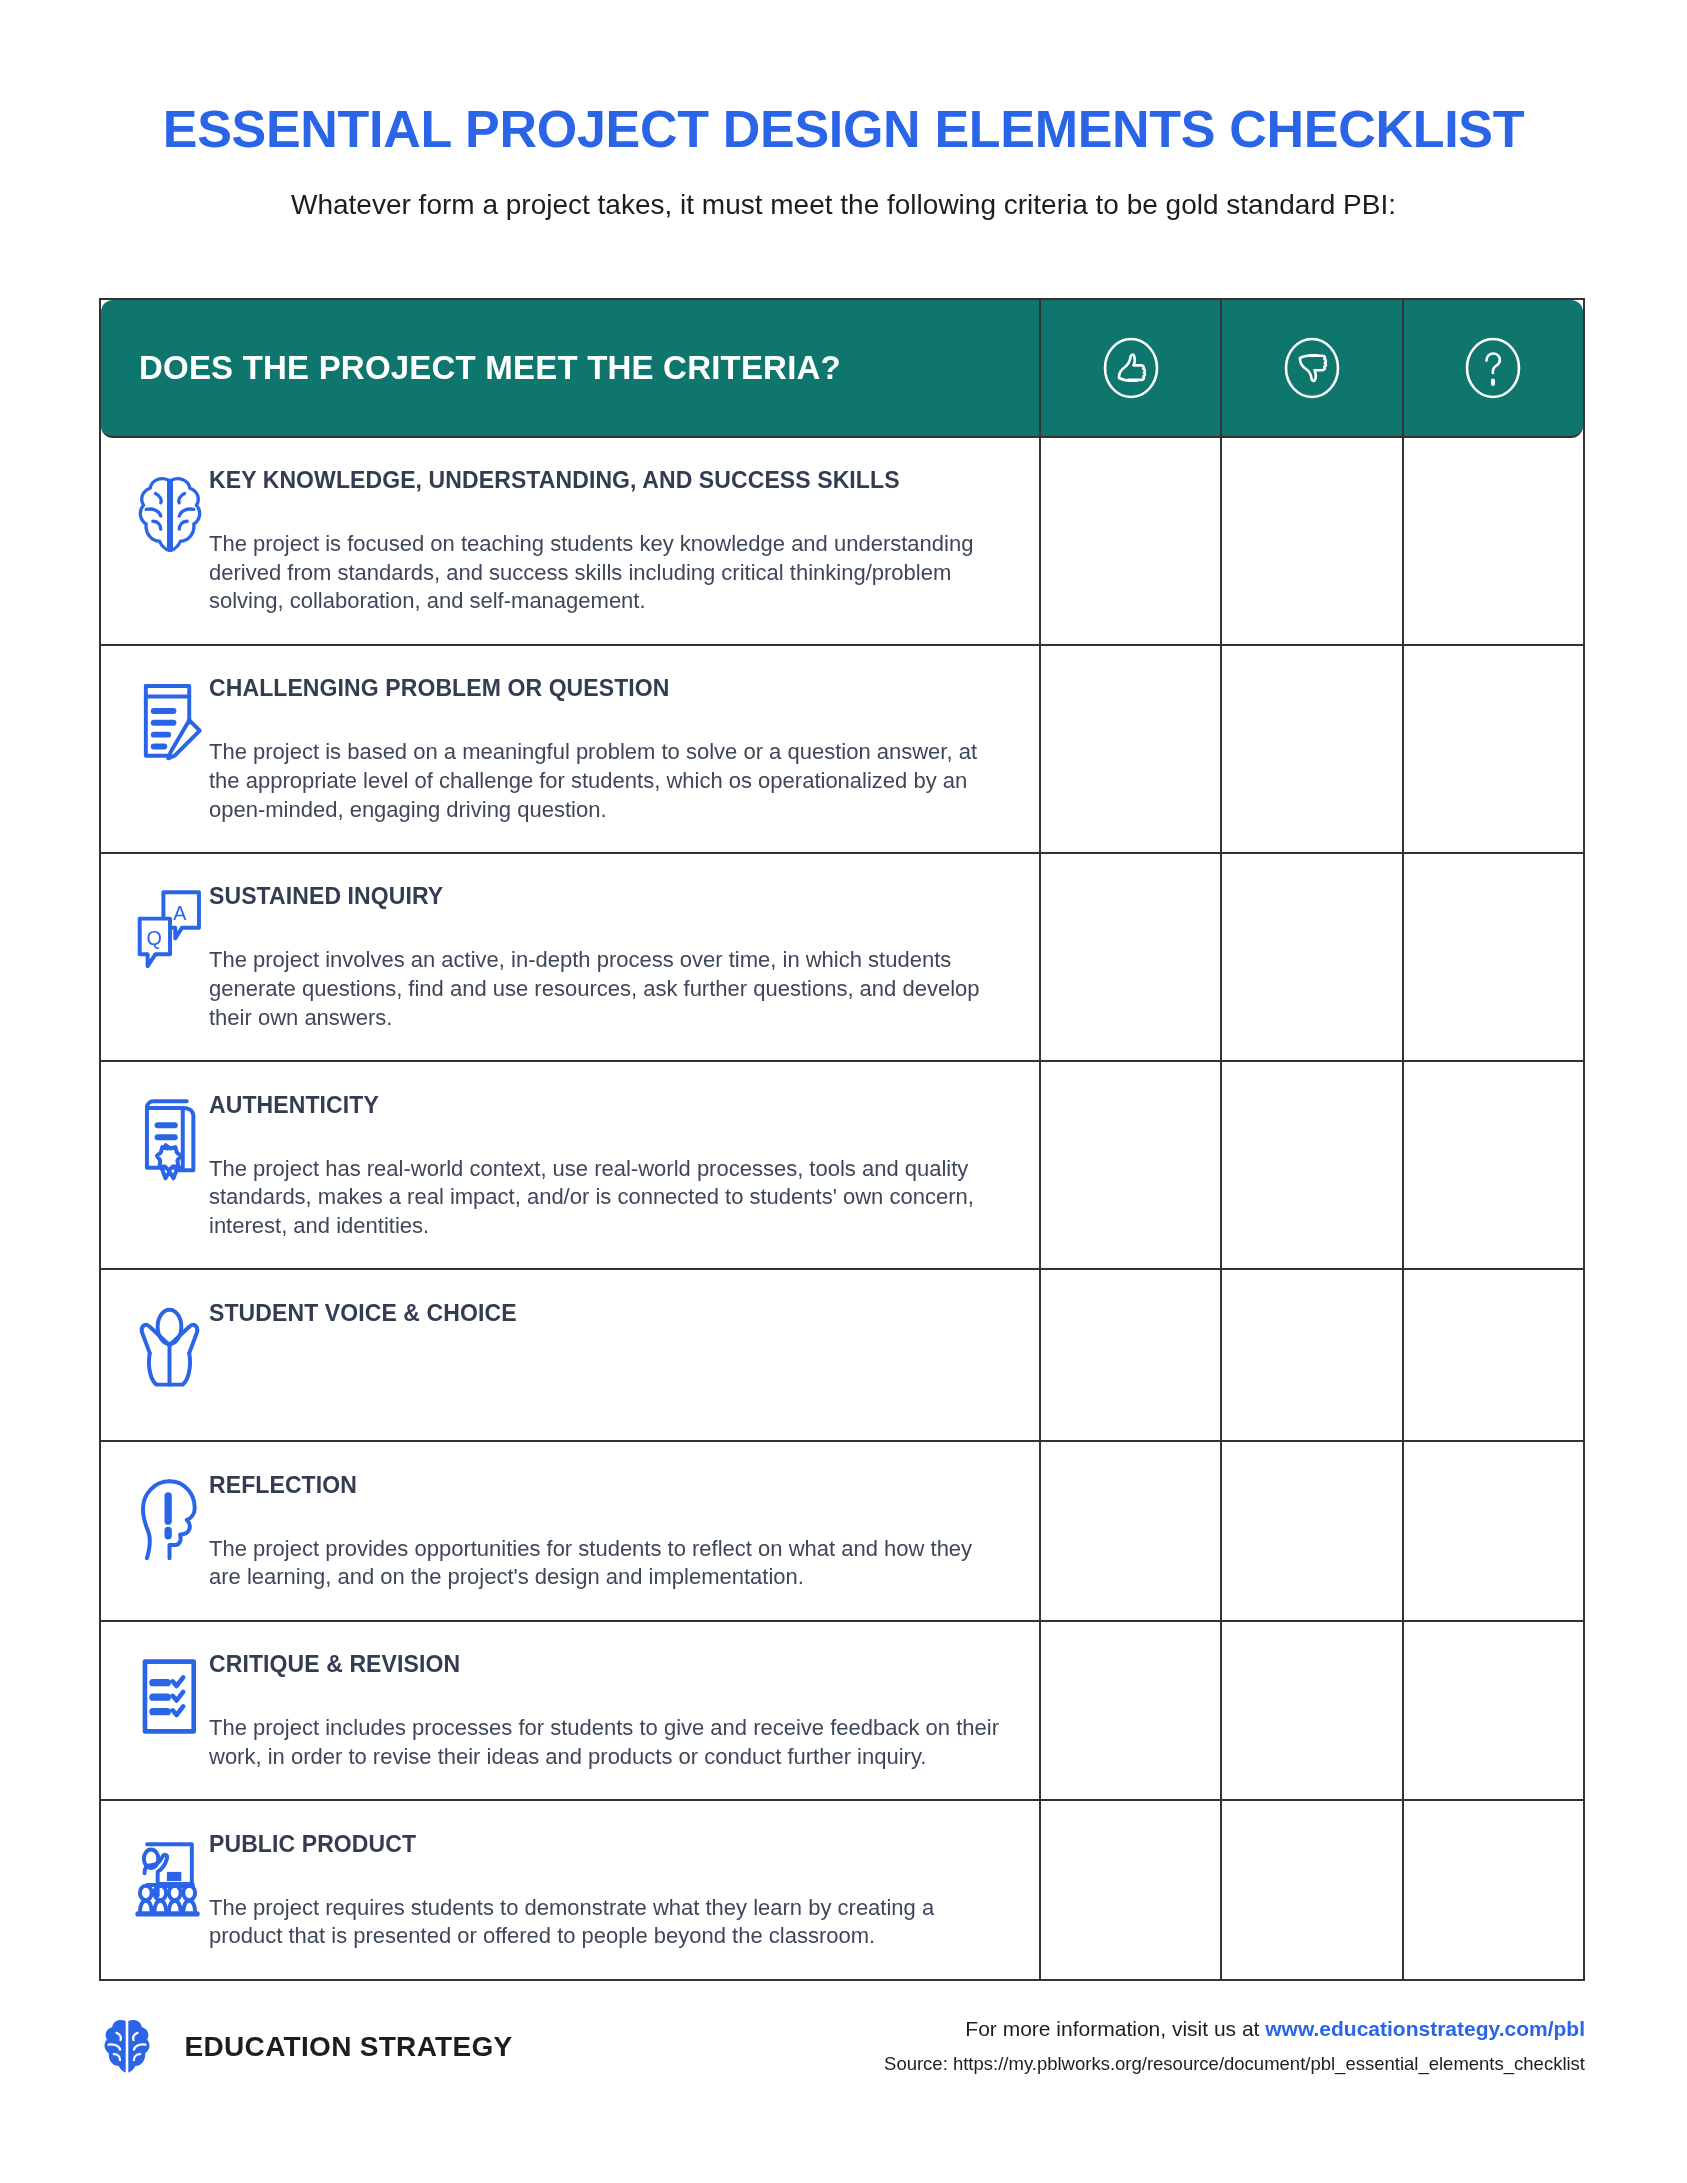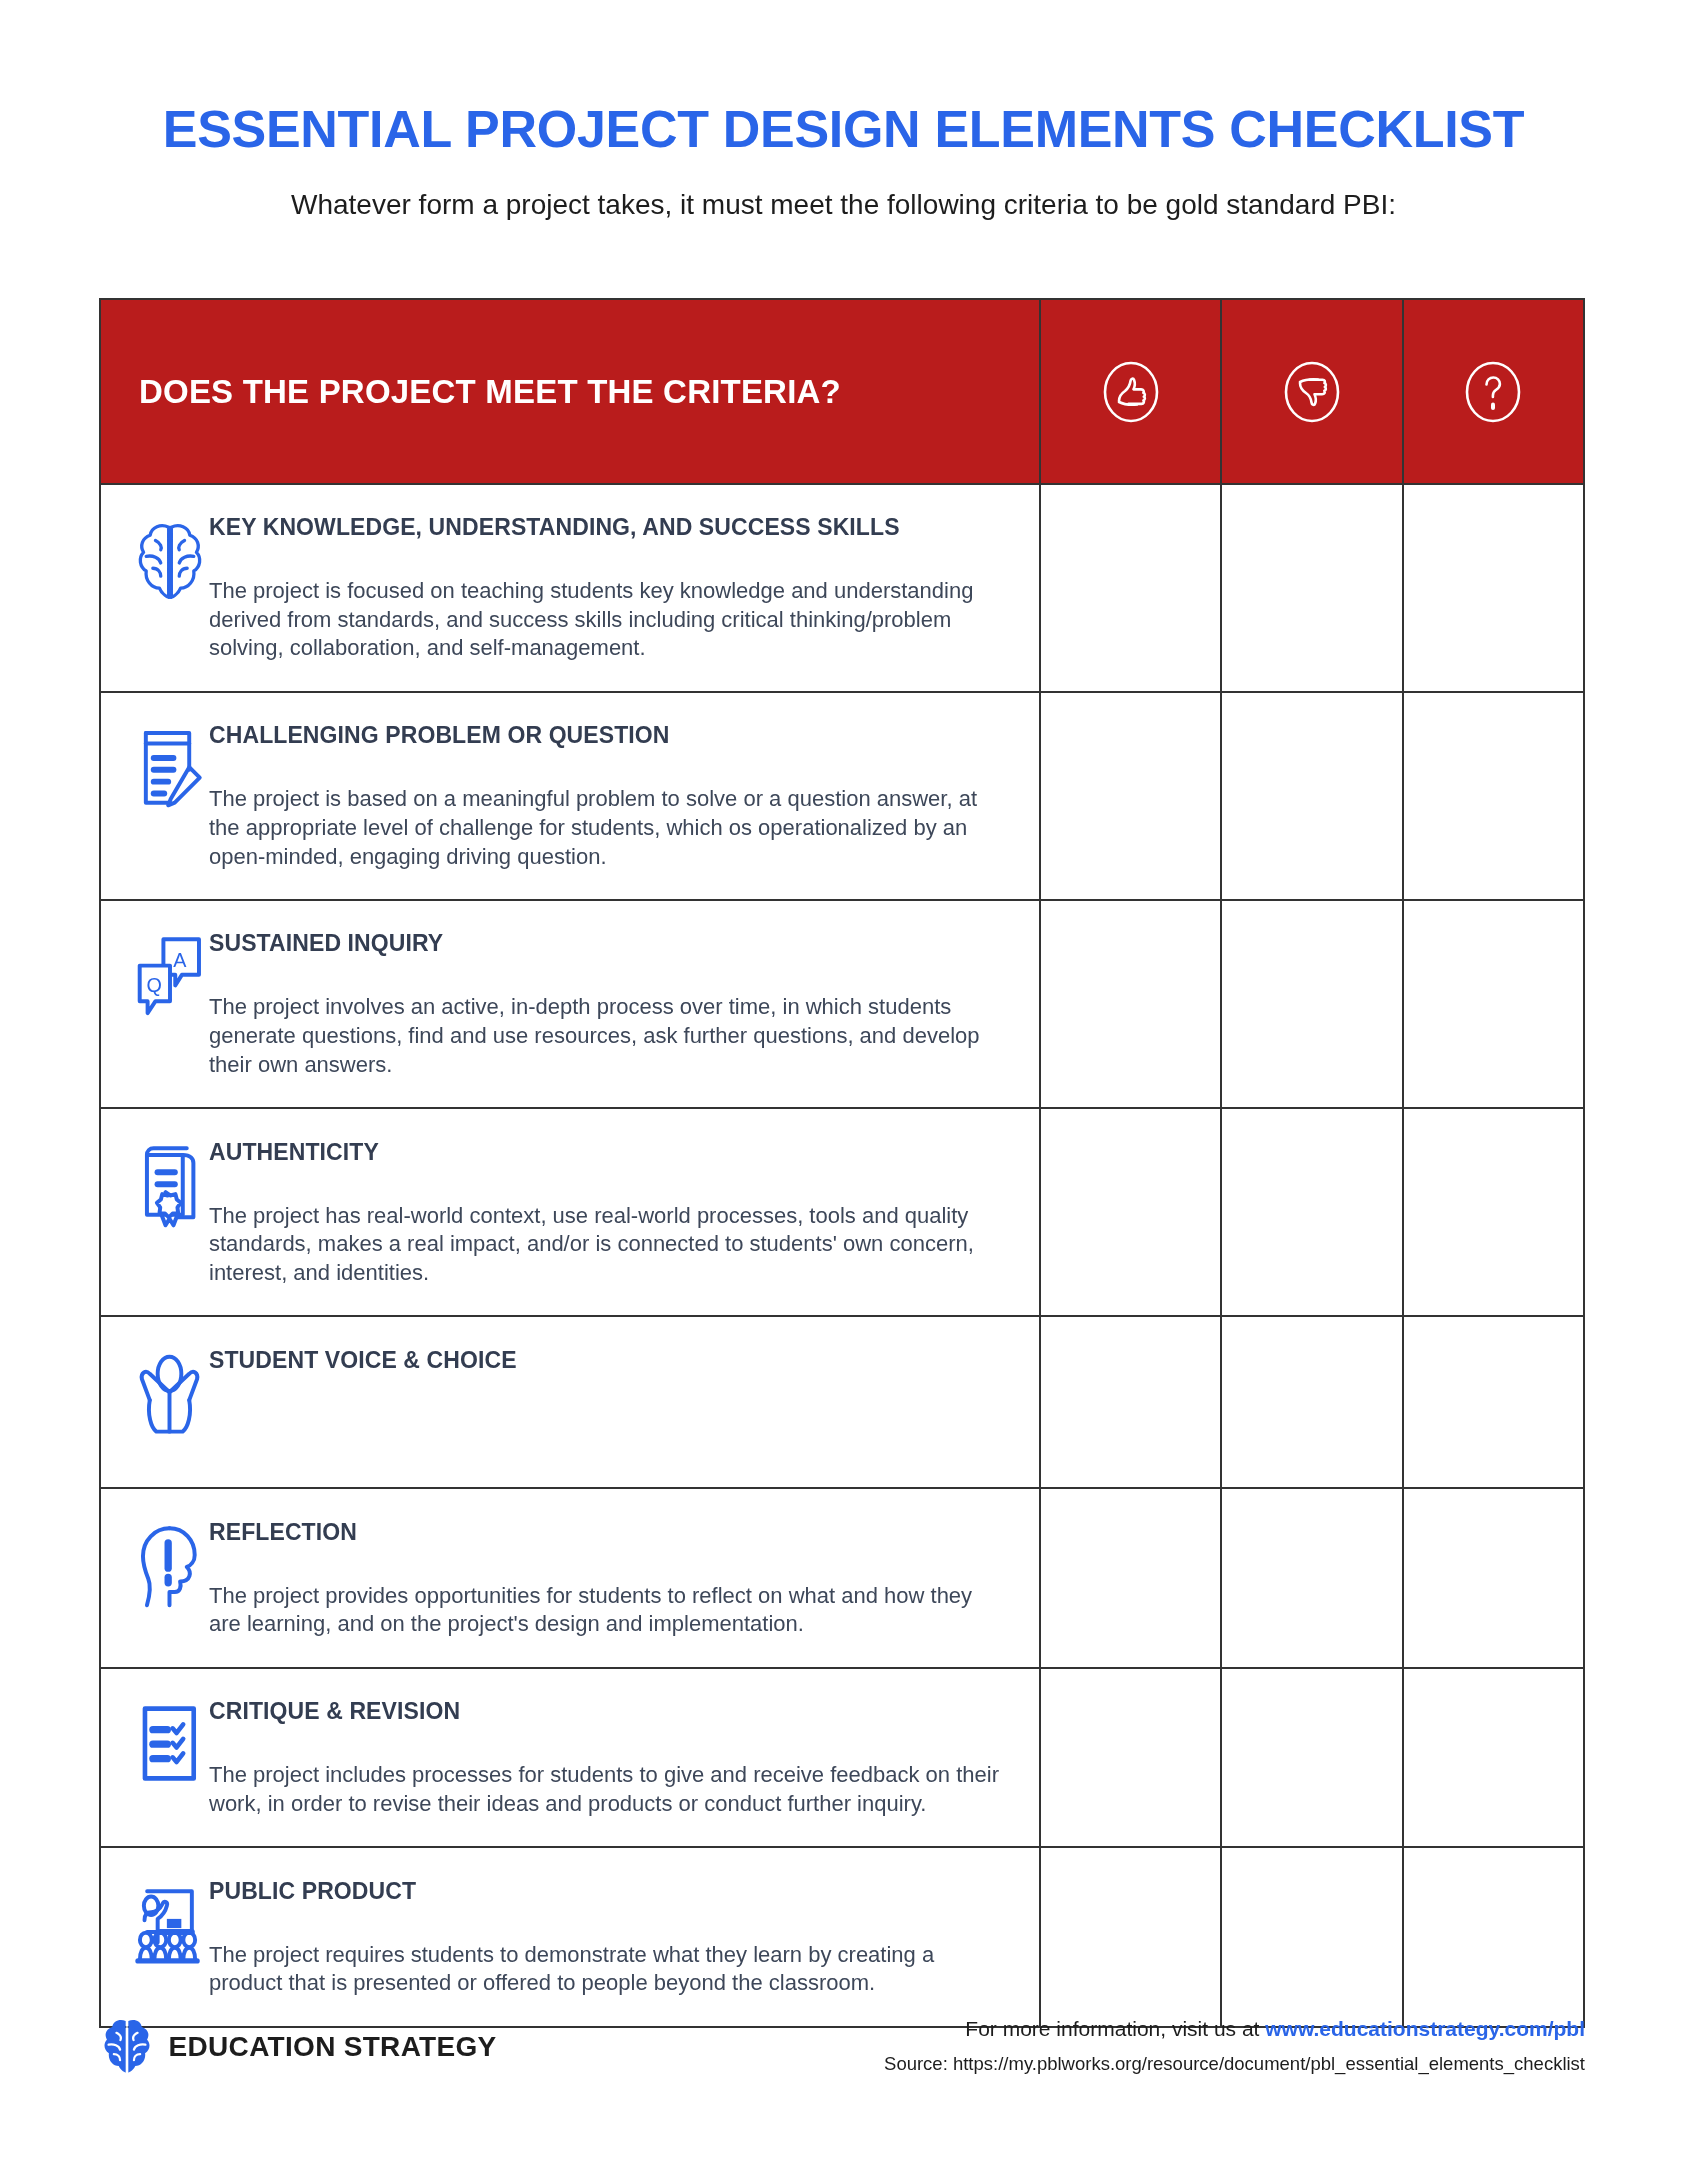--- a/index.html
+++ b/index.html
@@ -49,23 +49,24 @@
     width: 1486px;
     border: 2.6px solid #333333;
     border-collapse: collapse;
     display: flex;
     flex-direction: column;
     background: #fff;
   }
 
   .thead {
     display: flex;
-    background: #b91c1c;
-    height: 185px;
+    background: #0f766e;
+    height: 138px;
     border-bottom: 2.6px solid #333333;
+    border-radius: 12px;
   }
   .th-main {
     flex: 0 0 938px;
     display: flex;
     align-items: center;
     padding-left: 38px;
     color: #ffffff;
     font-size: 33px;
     font-weight: bold;
     letter-spacing: 0.2px;
@@ -131,21 +132,21 @@
     right: 102px;
     top: 1998px;
     height: 132px;
   }
   .brand {
     position: absolute;
     left: 2.6px;
     top: 20px;
     display: flex;
     align-items: center;
-    gap: 17px;
+    gap: 33px;
   }
   .brand-name {
     color: #1d1d1d;
     font-size: 28px;
     font-weight: bold;
     letter-spacing: 0.3px;
   }
   .foot-right {
     position: absolute;
     right: 0;

